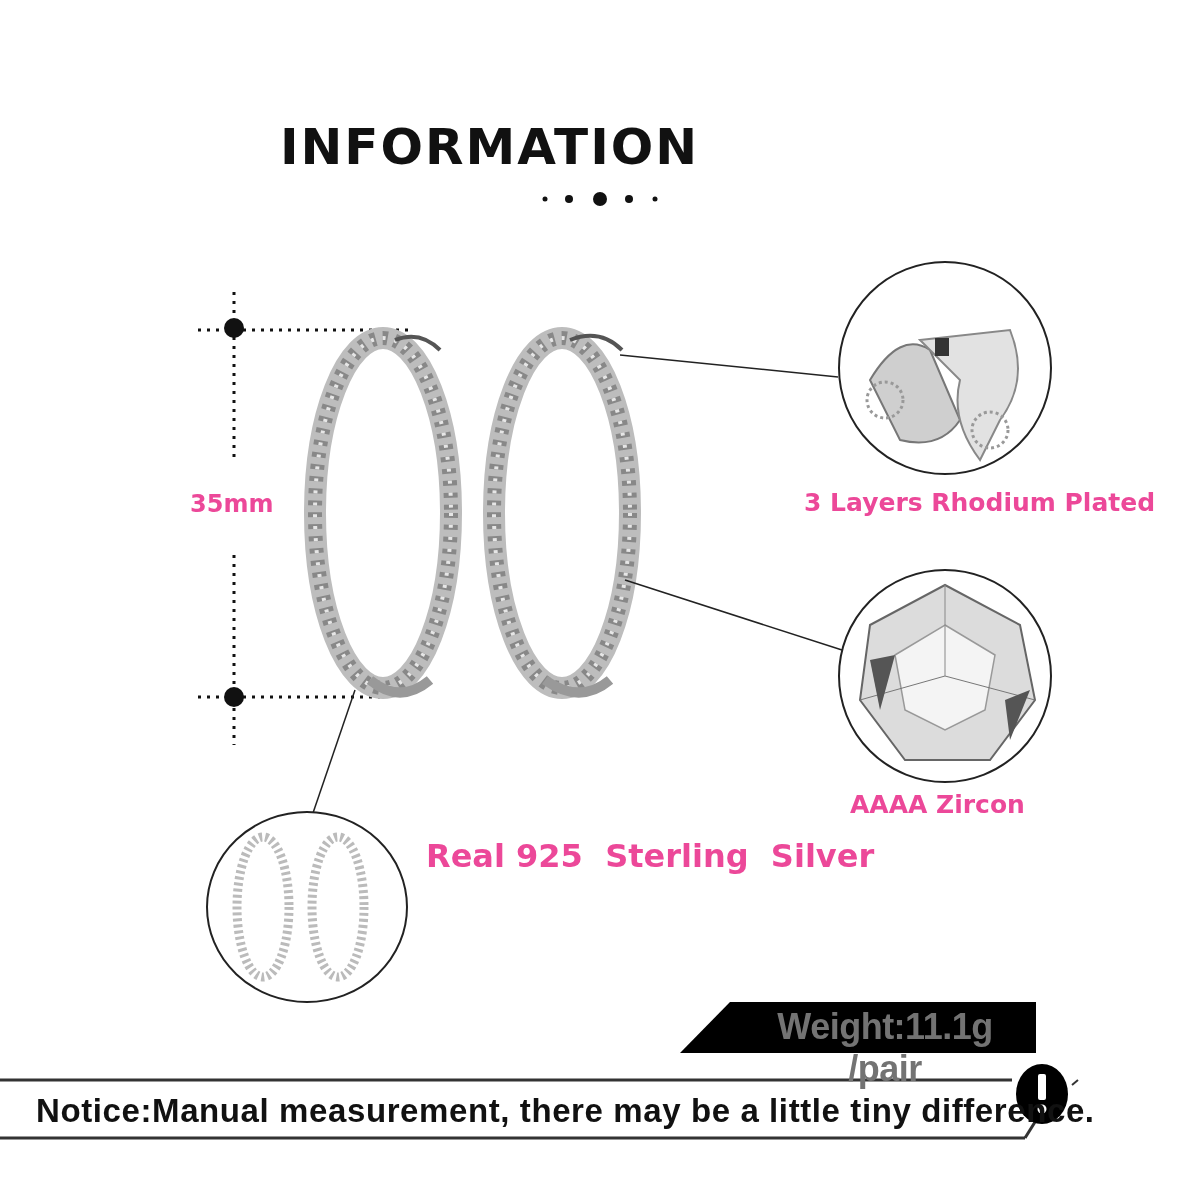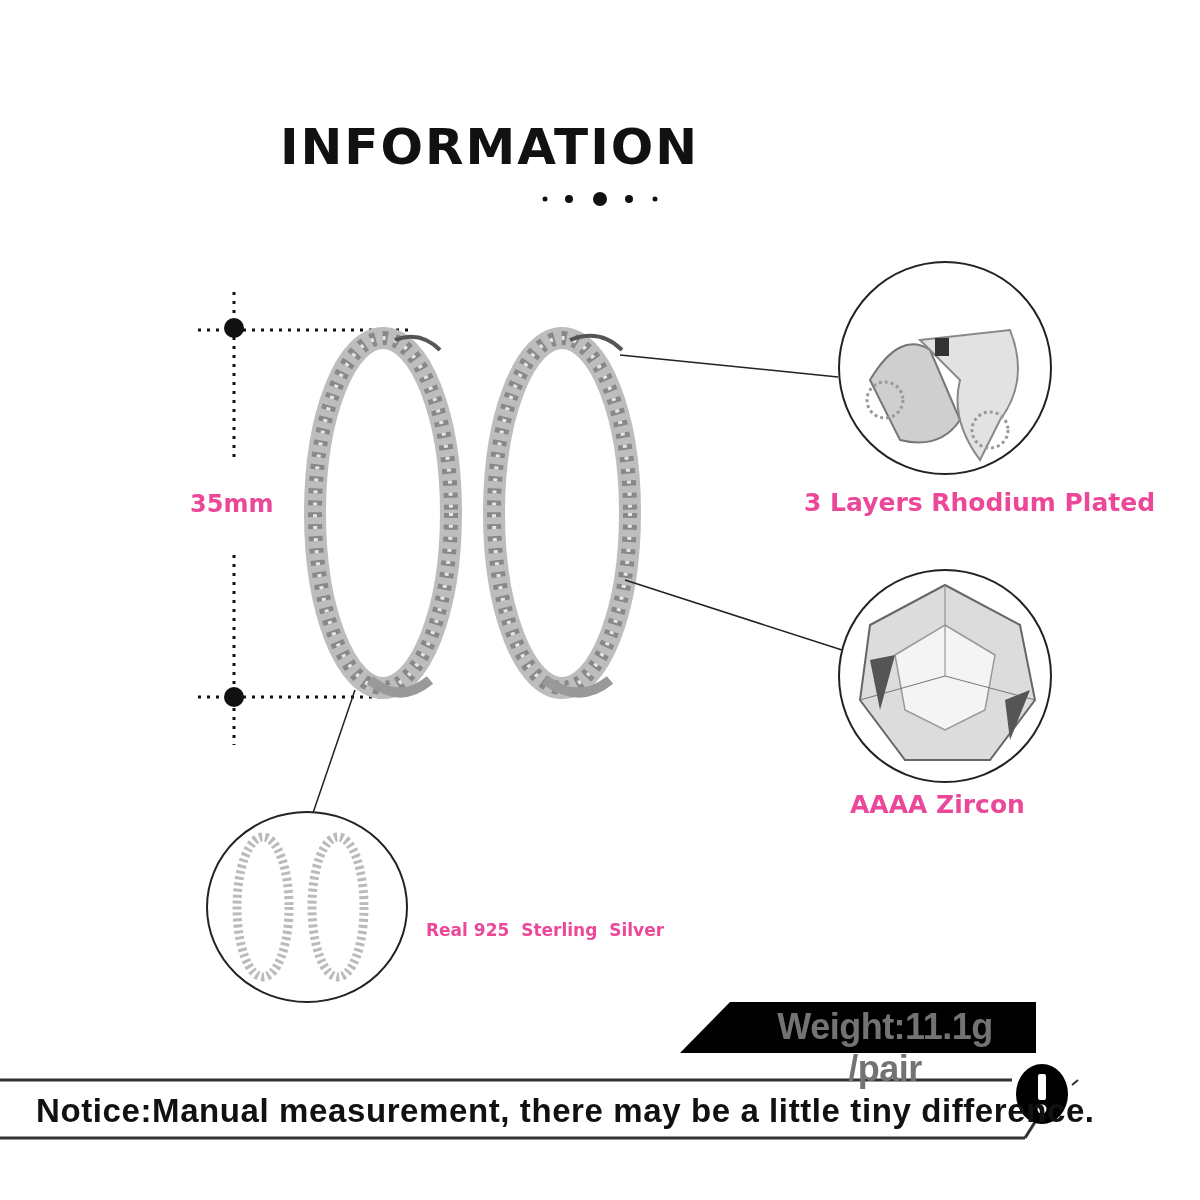--- a/index.html
+++ b/index.html
@@ -95,17 +95,17 @@
     <rect x="1038" y="1074" width="8" height="26" rx="2" fill="#fff"></rect>
     <circle cx="1042" cy="1109" r="4.5" fill="#fff"></circle>
     <line x1="1072" y1="1085" x2="1078" y2="1080" stroke="#333" stroke-width="2"></line>
   </g>
 </svg>
 
 <div class="abs label" style="left:190px; top:490px; font-size:24px;">35mm</div>
 
 <div class="abs label" style="left:784px; top:488px; font-size:25px; white-space:nowrap;margin-left:20px;">3 Layers Rhodium Plated</div>
 <div class="abs label" style="left:850px; top:790px; font-size:25px; white-space:nowrap;">AAAA Zircon</div>
-<div class="abs label" style="left:426px; top:920px; font-size:17px; white-space:pre;">Real 925  Sterling  Silver</div>
+<div class="abs label" style="left:426px; top:837px; font-size:32px; white-space:pre;">Real 925  Sterling  Silver</div>
 
 <div class="abs weight-text">Weight:11.1g /pair</div>
 
 <div class="abs notice-text">Notice:Manual measurement, there may be a little tiny difference.</div>
 
 </body></html>

